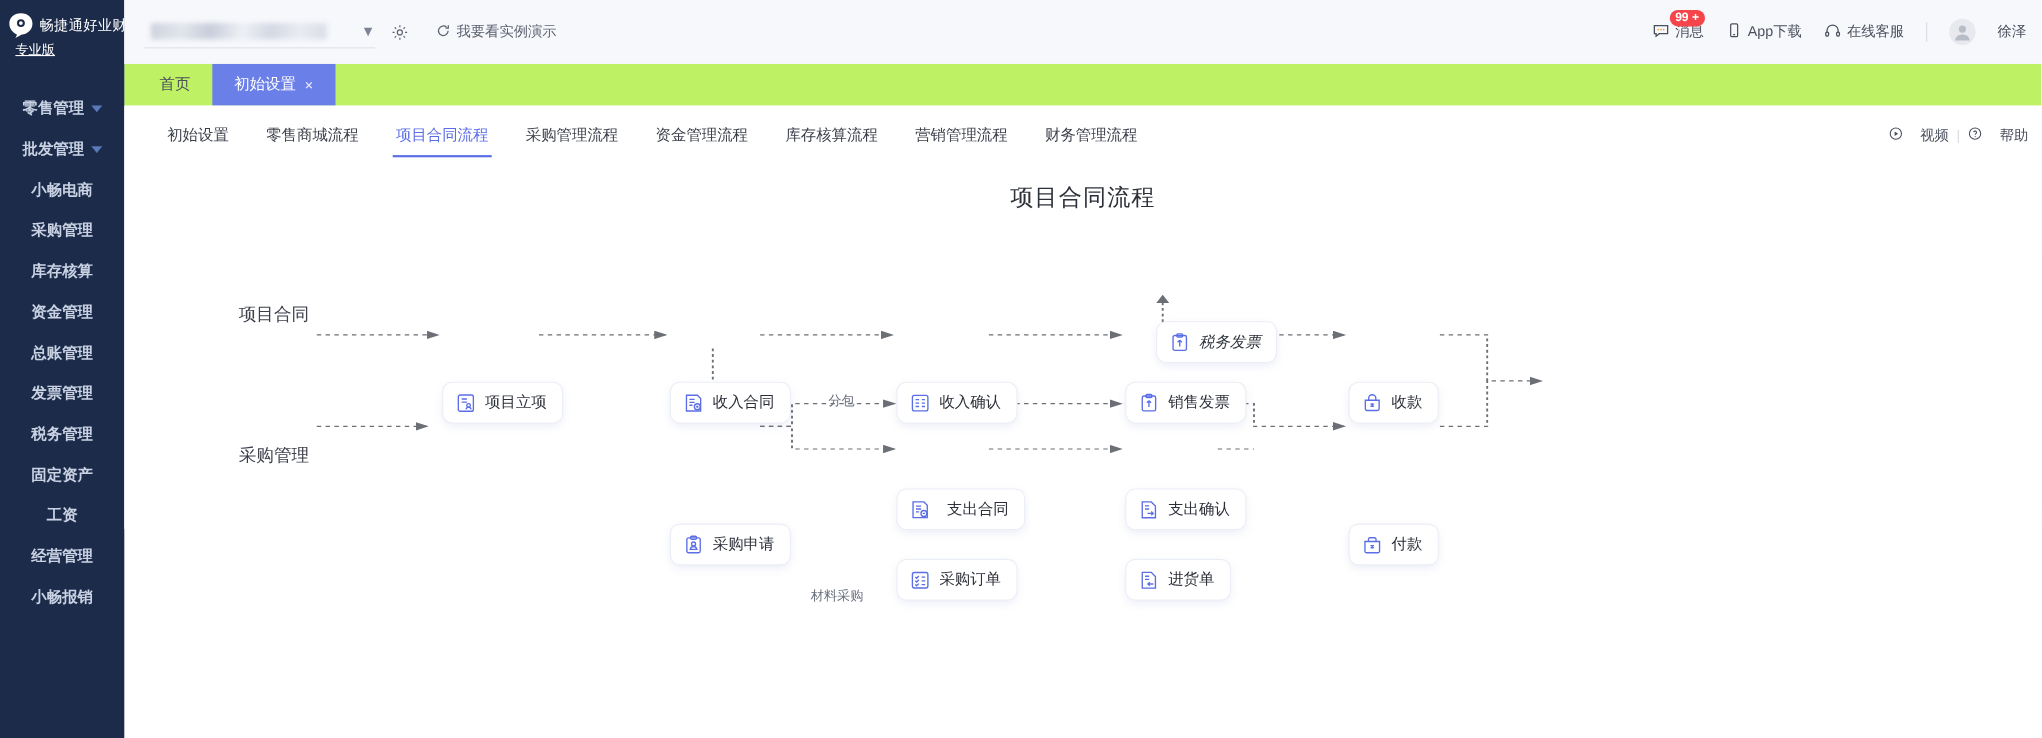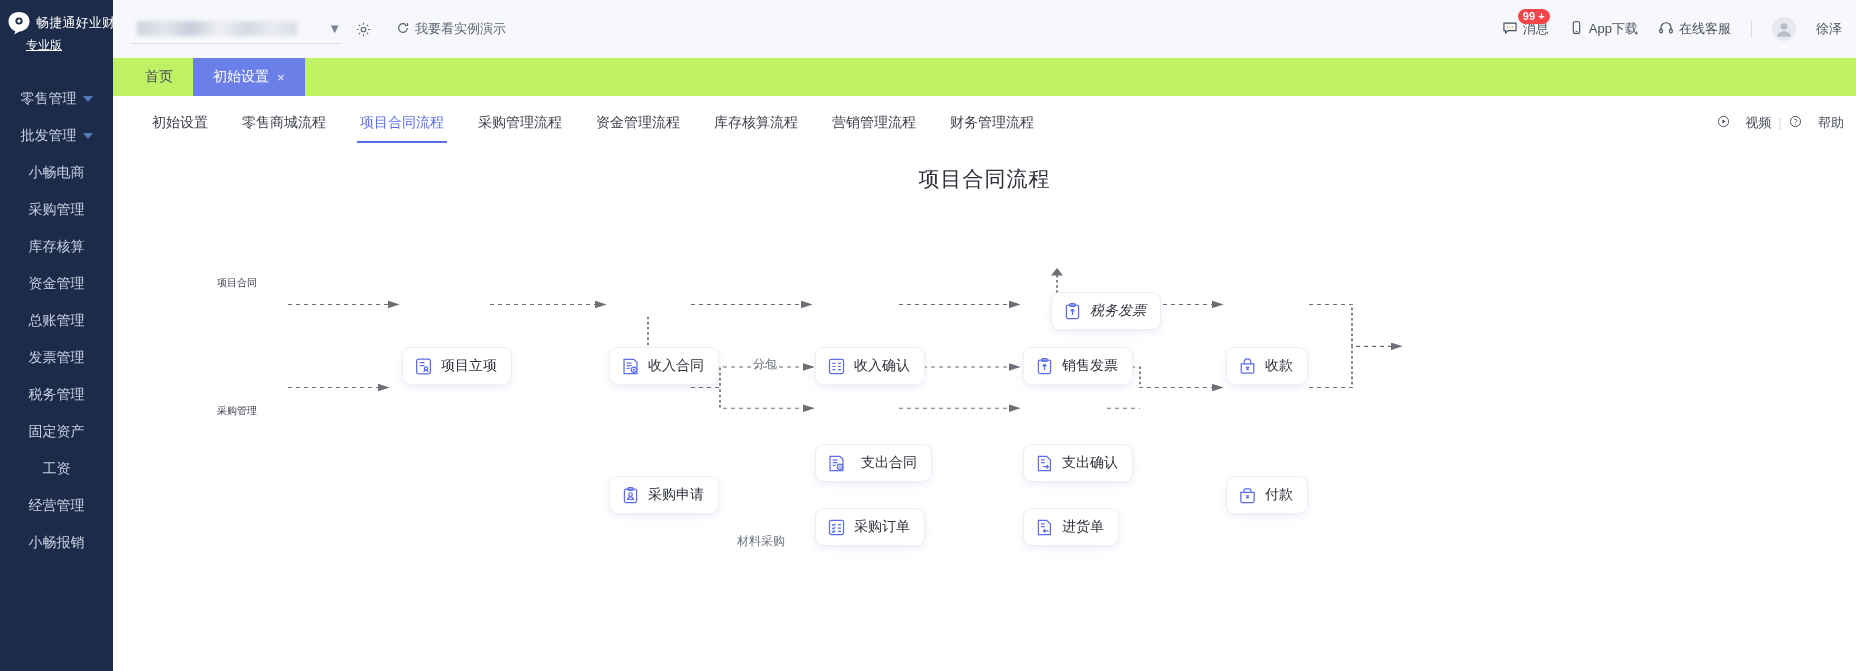--- a/index.html
+++ b/index.html
@@ -26,23 +26,23 @@
     justify-content: center;
     position: relative;
   }
   .brand-row { display: flex; align-items: center; gap: 4px; }
   .brand-logo { width: 26px; height: 26px; flex: 0 0 26px; }
   .brand-name {
     color: #ffffff; font-size: 13px; letter-spacing: .2px;
     white-space: nowrap; overflow: hidden;
   }
   .brand-sub {
-    color: #ffffff; font-size: 12px; margin-left: 20px; margin-top: 1px; text-decoration: underline;
-  }
-  .nav { margin-top: 22px; }
+    color: #ffffff; font-size: 12px; margin-left: 8px; margin-top: 1px; text-decoration: underline;
+  }
+  .nav { margin-top: 22px; font-weight: bold; }
   .nav-item {
     height: 37px;
     display: flex; align-items: center; justify-content: center;
     color: #c9d2e3; font-size: 14px;
     gap: 6px; cursor: pointer; white-space: nowrap;
   }
   .caret {
     width: 0; height: 0;
     border-left: 5px solid transparent;
     border-right: 5px solid transparent;
@@ -137,21 +137,21 @@
   .canvas-title {
     text-align: center; font-size: 21px; color: #2c3038;
     margin-top: 16px; letter-spacing: 1px;
   }
 
   
   .diagram { position: relative; flex: 1; }
   .diagram svg.edges { position: absolute; inset: 0; width: 100%; height: 100%; }
 
   .lane-label {
-    position: absolute; font-size: 10px; color: #3b3f4a; white-space: nowrap;
+    position: absolute; font-size: 16px; color: #3b3f4a; white-space: nowrap;
   }
   .edge-label {
     position: absolute; font-size: 12px; color: #6a707e; white-space: nowrap;
   }
   .node {
     position: absolute;
     height: 36px;
     background: #ffffff;
     border-radius: 8px;
     box-shadow: 0 0 0 1px #eceef5, 0 3px 9px rgba(90,105,190,0.13);

